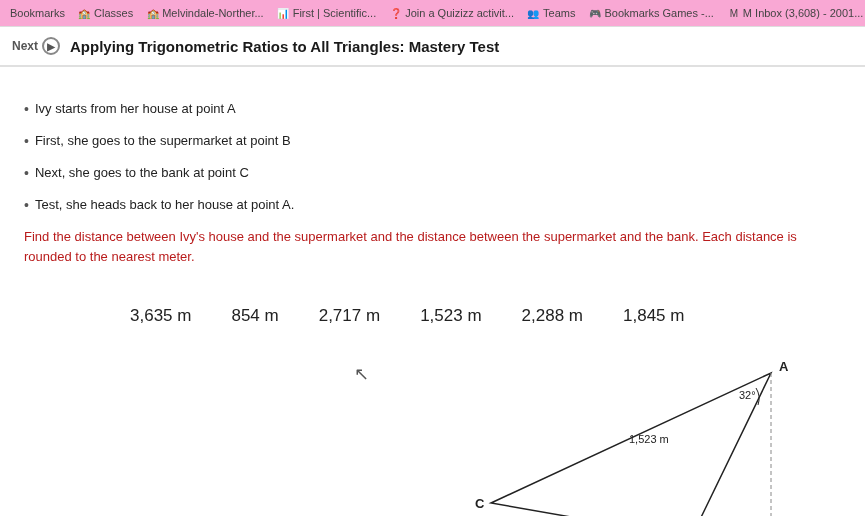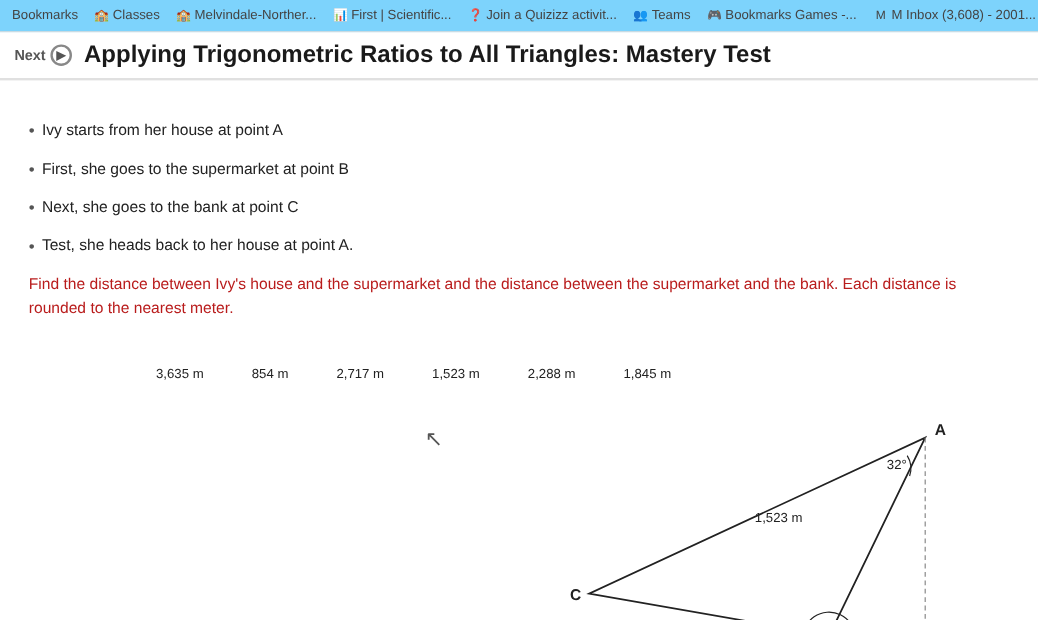--- a/index.html
+++ b/index.html
@@ -10,21 +10,21 @@
       width: 865px;
       height: 518px;
       overflow: hidden;
       color: #222;
     }
 
     
     .bookmarks-bar {
       display: flex;
       align-items: center;
-      background: #7dd3fc;
+      background: #f9a8d4;
       border-bottom: 1px solid #ddd;
       padding: 3px 6px;
       gap: 6px;
       height: 27px;
       font-size: 11px;
       color: #444;
       overflow: hidden;
     }
     .bookmark-item {
       display: flex;
@@ -67,21 +67,21 @@
       width: 18px;
       height: 18px;
       border-radius: 50%;
       border: 2px solid #888;
       display: flex;
       align-items: center;
       justify-content: center;
       font-size: 10px;
     }
     .page-title {
-      font-size: 20px;
+      font-size: 15px;
       font-weight: 700;
       color: #1a1a1a;
       flex: 1;
     }
 
     
     .main-content {
       padding: 18px 24px 10px 24px;
       height: calc(518px - 27px - 42px);
       overflow-y: auto;
@@ -117,21 +117,21 @@
 
     
     .answer-options {
       display: flex;
       align-items: center;
       gap: 28px;
       margin-bottom: 24px;
       padding-left: 100px;
     }
     .answer-option {
-      font-size: 11px;
+      font-size: 17px;
       color: #222;
       cursor: pointer;
       padding: 3px 6px;
       border-radius: 3px;
     }
 
     
     .diagram-container {
       position: relative;
       width: 100%;

